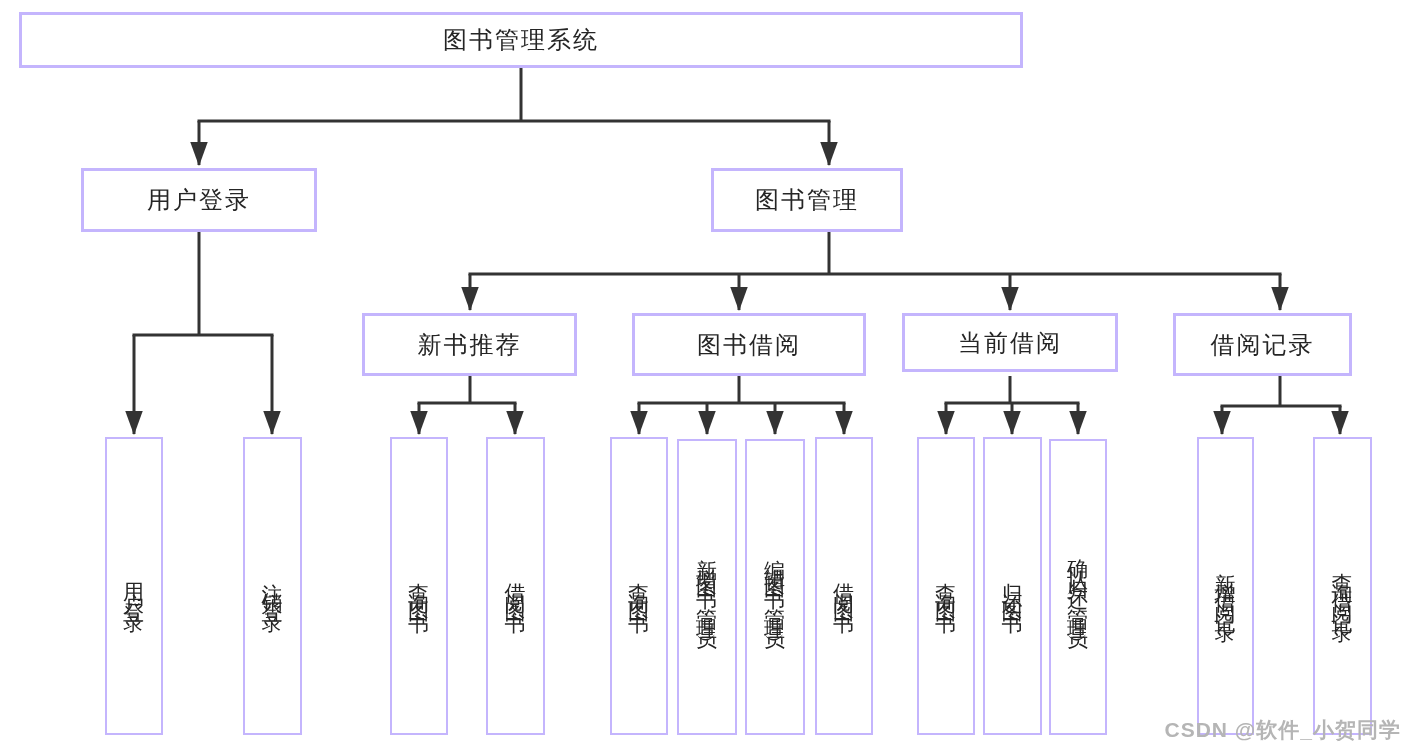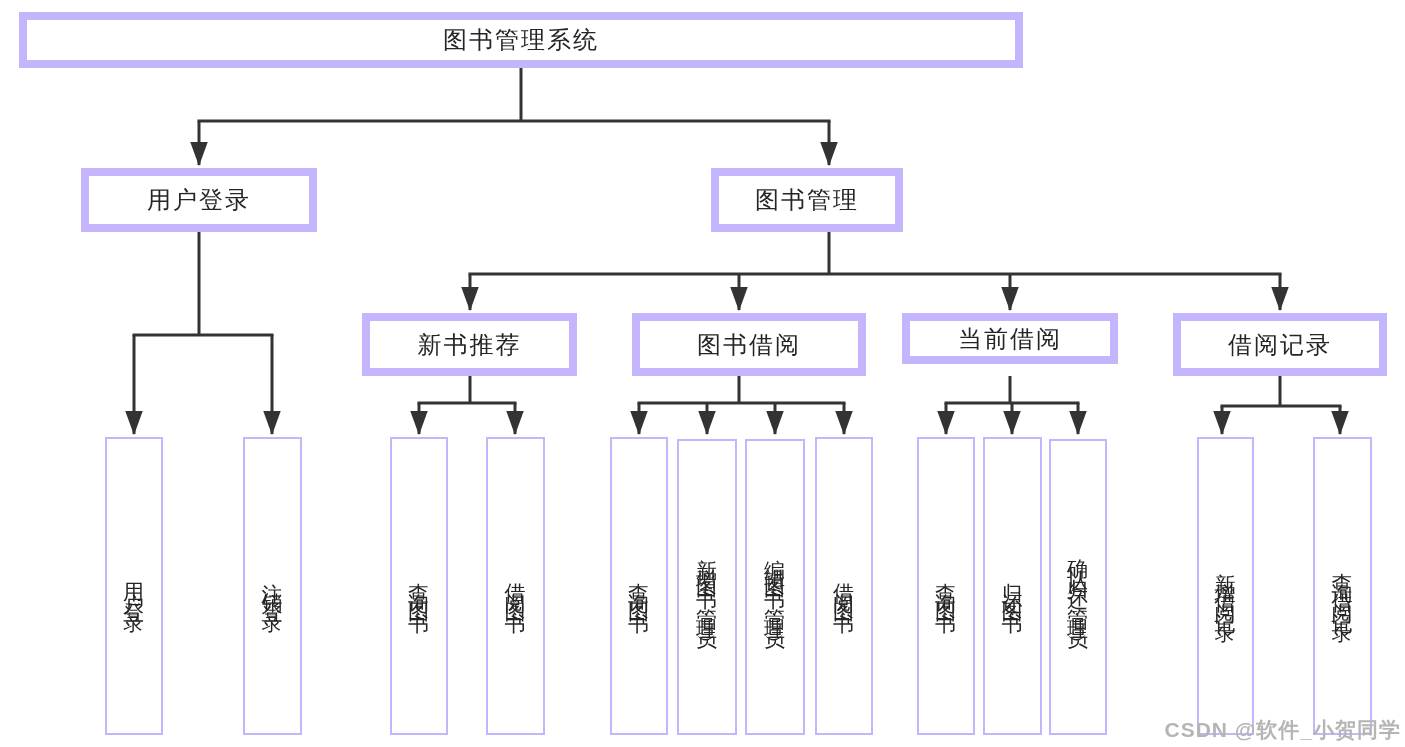--- a/index.html
+++ b/index.html
@@ -18,21 +18,21 @@
   .edges {
     position: absolute;
     left: 0; top: 0;
     width: 1405px;
     height: 747px;
   }
   .node {
     position: absolute;
     box-sizing: border-box;
     background: #ffffff;
-    border: 8px solid #c4b5fd;
+    border: 3px solid #c4b5fd;
     display: flex;
     align-items: center;
     justify-content: center;
     color: #252525;
   }
   .node.h {
     font-size: 24px;
     letter-spacing: 2px;
     white-space: nowrap;
   }
@@ -122,24 +122,24 @@
   <div class="node h" style="left:711px; top:168px; width:192px; height:64px;">
     <span>图书管理</span>
   </div>
 
   <div class="node h" style="left:362px; top:313px; width:215px; height:63px;">
     <span>新书推荐</span>
   </div>
   <div class="node h" style="left:632px; top:313px; width:234px; height:63px;">
     <span>图书借阅</span>
   </div>
-  <div class="node h" style="left:902px; top:313px; width:216px; height:51px;">
+  <div class="node h" style="left:902px; top:313px; width:216px; height:59px;">
     <span>当前借阅</span>
   </div>
-  <div class="node h" style="left:1173px; top:313px; width:214px; height:63px;">
+  <div class="node h" style="left:1173px; top:313px; width:179px; height:63px;">
     <span>借阅记录</span>
   </div>
 
   <div class="node leaf" style="left:105px; top:437px; width:58px; height:298px;">
     <span class="vtext">用户登录</span>
   </div>
   <div class="node leaf" style="left:243px; top:437px; width:59px; height:298px;">
     <span class="vtext">注销登录</span>
   </div>
 

